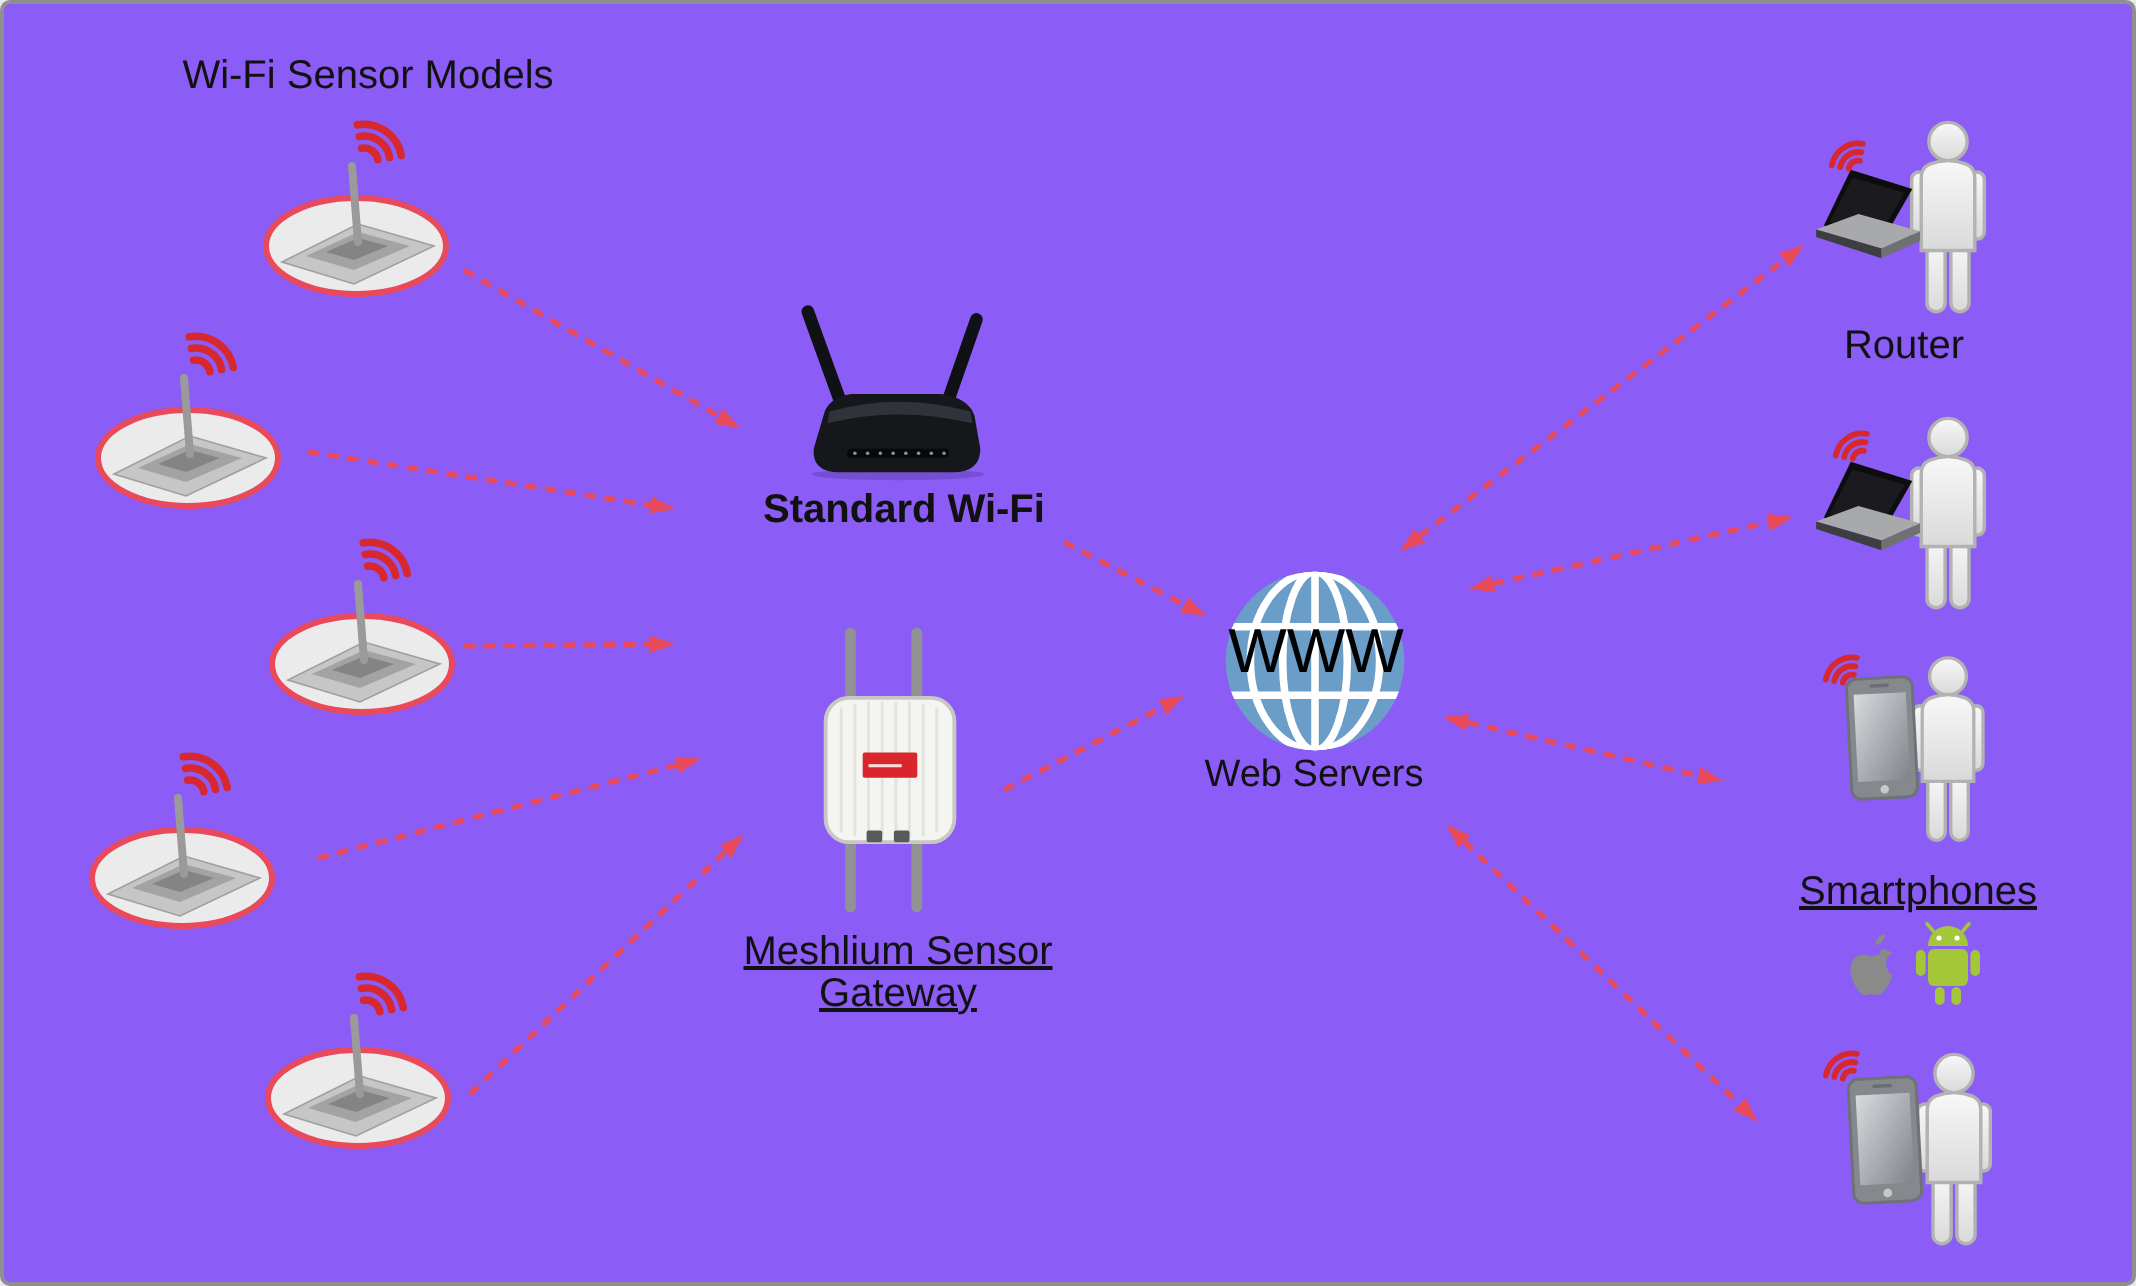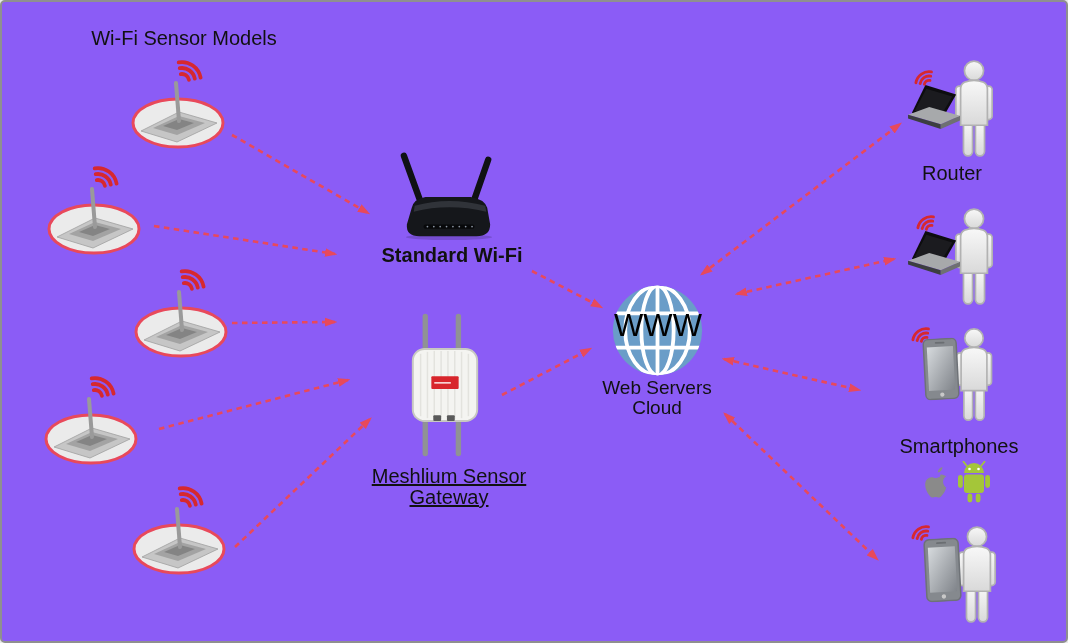--- a/index.html
+++ b/index.html
@@ -216,21 +216,20 @@
     <div>Meshlium Sensor</div>
     <div>Gateway</div>
   </div>
 
   <svg class="icon abs" style="left:608px;top:281px;" width="95" height="95">
       <use href="#sym-globe"></use>
     </svg>
   <div class="www abs" style="left:598px;top:308px;width:116px;">WWW</div>
   <div class="lbl lbl-19 abs" style="left:575px;top:376px;width:160px;">
     <div>Web Servers</div>
-    <div>Cloud</div>
   </div>
 
   <svg class="icon abs" style="left:950px;top:58px;" width="44" height="98">
       <use href="#sym-person"></use>
     </svg>
   <svg class="icon abs" style="left:904px;top:80px;" width="58" height="50">
       <use href="#sym-laptop"></use>
     </svg>
   <svg class="icon abs mirror" style="left:905px;top:63px;" width="27" height="23">
       <use href="#sym-wifi"></use>
@@ -249,21 +248,21 @@
 
   <svg class="icon abs" style="left:950px;top:326px;" width="44" height="94">
       <use href="#sym-person"></use>
     </svg>
   <svg class="icon abs tilt" style="left:920px;top:336px;" width="38" height="62">
       <use href="#sym-phone"></use>
     </svg>
   <svg class="icon abs mirror" style="left:902px;top:320px;" width="27" height="23">
       <use href="#sym-wifi"></use>
     </svg>
-  <div class="lbl lbl-20 abs" style="left:877px;top:434px;width:160px;">Smartphones</div>
+  <div class="lbl lbl-20 abs" style="left:877px;top:434px;width:160px;text-decoration:underline;">Smartphones</div>
   <svg class="icon abs" style="left:917px;top:460px;" width="30" height="38">
       <use href="#sym-apple"></use>
     </svg>
   <svg class="icon abs" style="left:952px;top:459px;" width="40" height="44">
       <use href="#sym-android"></use>
     </svg>
 
   <svg class="icon abs" style="left:953px;top:524px;" width="44" height="98">
       <use href="#sym-person"></use>
     </svg>

